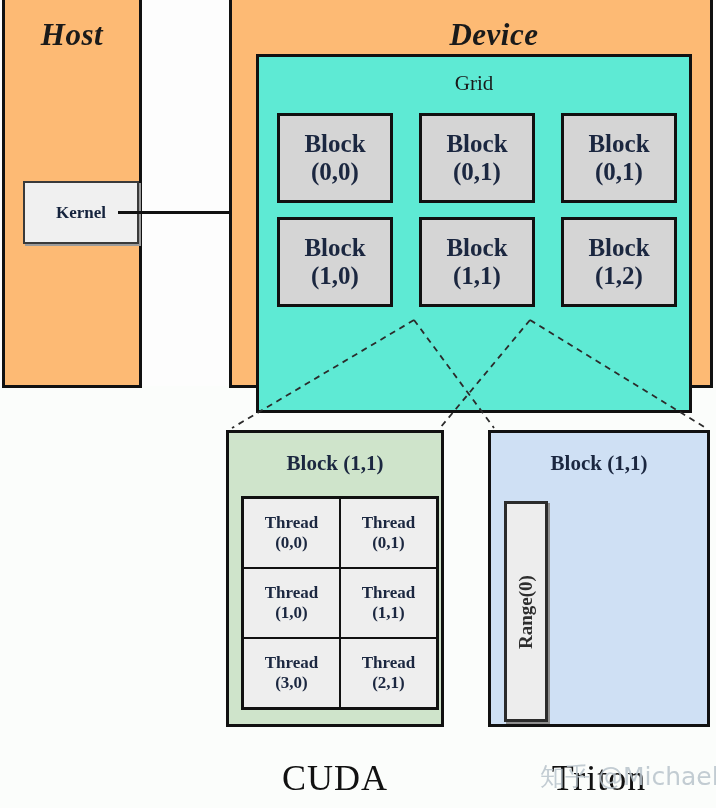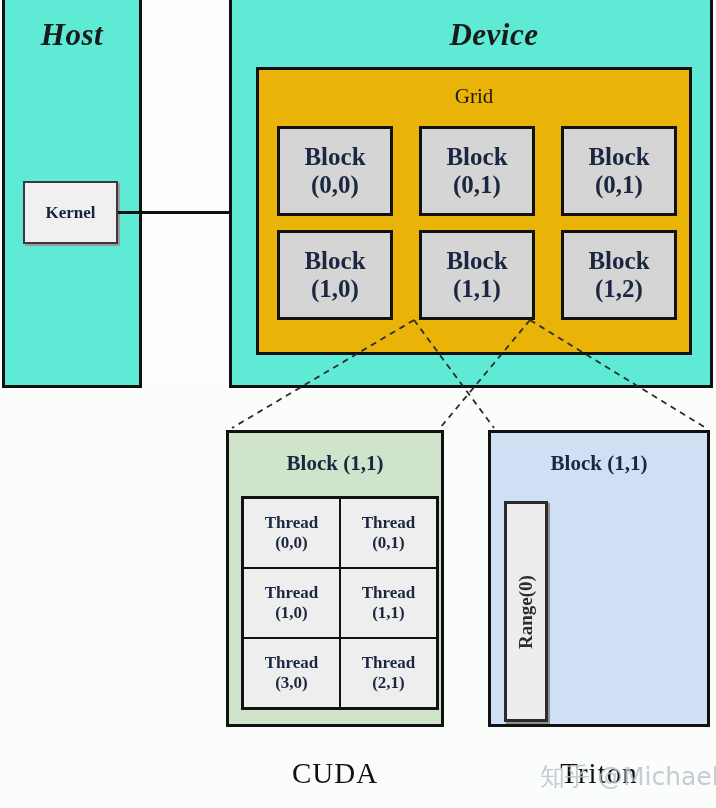--- a/index.html
+++ b/index.html
@@ -32,41 +32,41 @@
   }
 
   .box {
     position: absolute;
     box-sizing: border-box;
   }
 
   
   .panel {
     border: 3px solid #111111;
-    background: #5eead4;
+    background: #fdba74;
   }
   #host-panel  { left: 2px;   top: 0px;  width: 140px; height: 388px; border-top: none; }
   #device-panel{ left: 229px; top: 0px;  width: 484px; height: 388px; border-top: none; }
 
   .panel-title {
     position: absolute;
     width: 100%;
     text-align: center;
     font-style: italic;
     font-weight: 700;
     color: #1a1a1a;
     letter-spacing: 0.5px;
   }
   #host-title   { left: 0;  top: 17px; font-size: 31px; }
   #device-title { left: 0;  top: 17px; font-size: 31px; padding-left: 23px; }
 
   
   #kernel-box {
     left: 23px; top: 181px;
-    width: 95px; height: 63px;
+    width: 116px; height: 63px;
     background: #f0f0f0;
     border: 2px solid #3a3a3a;
     box-shadow: 2px 2px 0 #9b9b9b;
     display: flex;
     align-items: center;
     justify-content: center;
     font-size: 17px;
     font-weight: 700;
     color: #15233d;
   }
@@ -82,23 +82,23 @@
     position: absolute;
     left: 235px; top: 202px;
     width: 0; height: 0;
     border-top: 11px solid transparent;
     border-bottom: 11px solid transparent;
     border-left: 17px solid #111111;
   }
 
   
   #grid-box {
-    left: 256px; top: 67px;
-    width: 436px; height: 288px;
-    background: #eab308;
+    left: 256px; top: 54px;
+    width: 436px; height: 359px;
+    background: #5eead4;
     border: 3px solid #111111;
   }
   #grid-label {
     position: absolute;
     left: 0; top: 14px;
     width: 100%;
     text-align: center;
     font-size: 21px;
     color: #1a1a1a;
   }
@@ -219,21 +219,21 @@
     align-items: center;
     justify-content: center;
     font-size: 19px;
     font-weight: 700;
     color: #1b2740;
   }
 
   
   .caption {
     position: absolute;
-    font-size: 29px;
+    font-size: 36px;
     color: #111111;
     letter-spacing: 1px;
   }
   #cuda-caption   { left: 226px; top: 757px; width: 218px; text-align: center; }
   #triton-caption { left: 488px; top: 757px; width: 222px; text-align: center; }
 
   
   #watermark {
     position: absolute;
     left: 540px; top: 760px;

